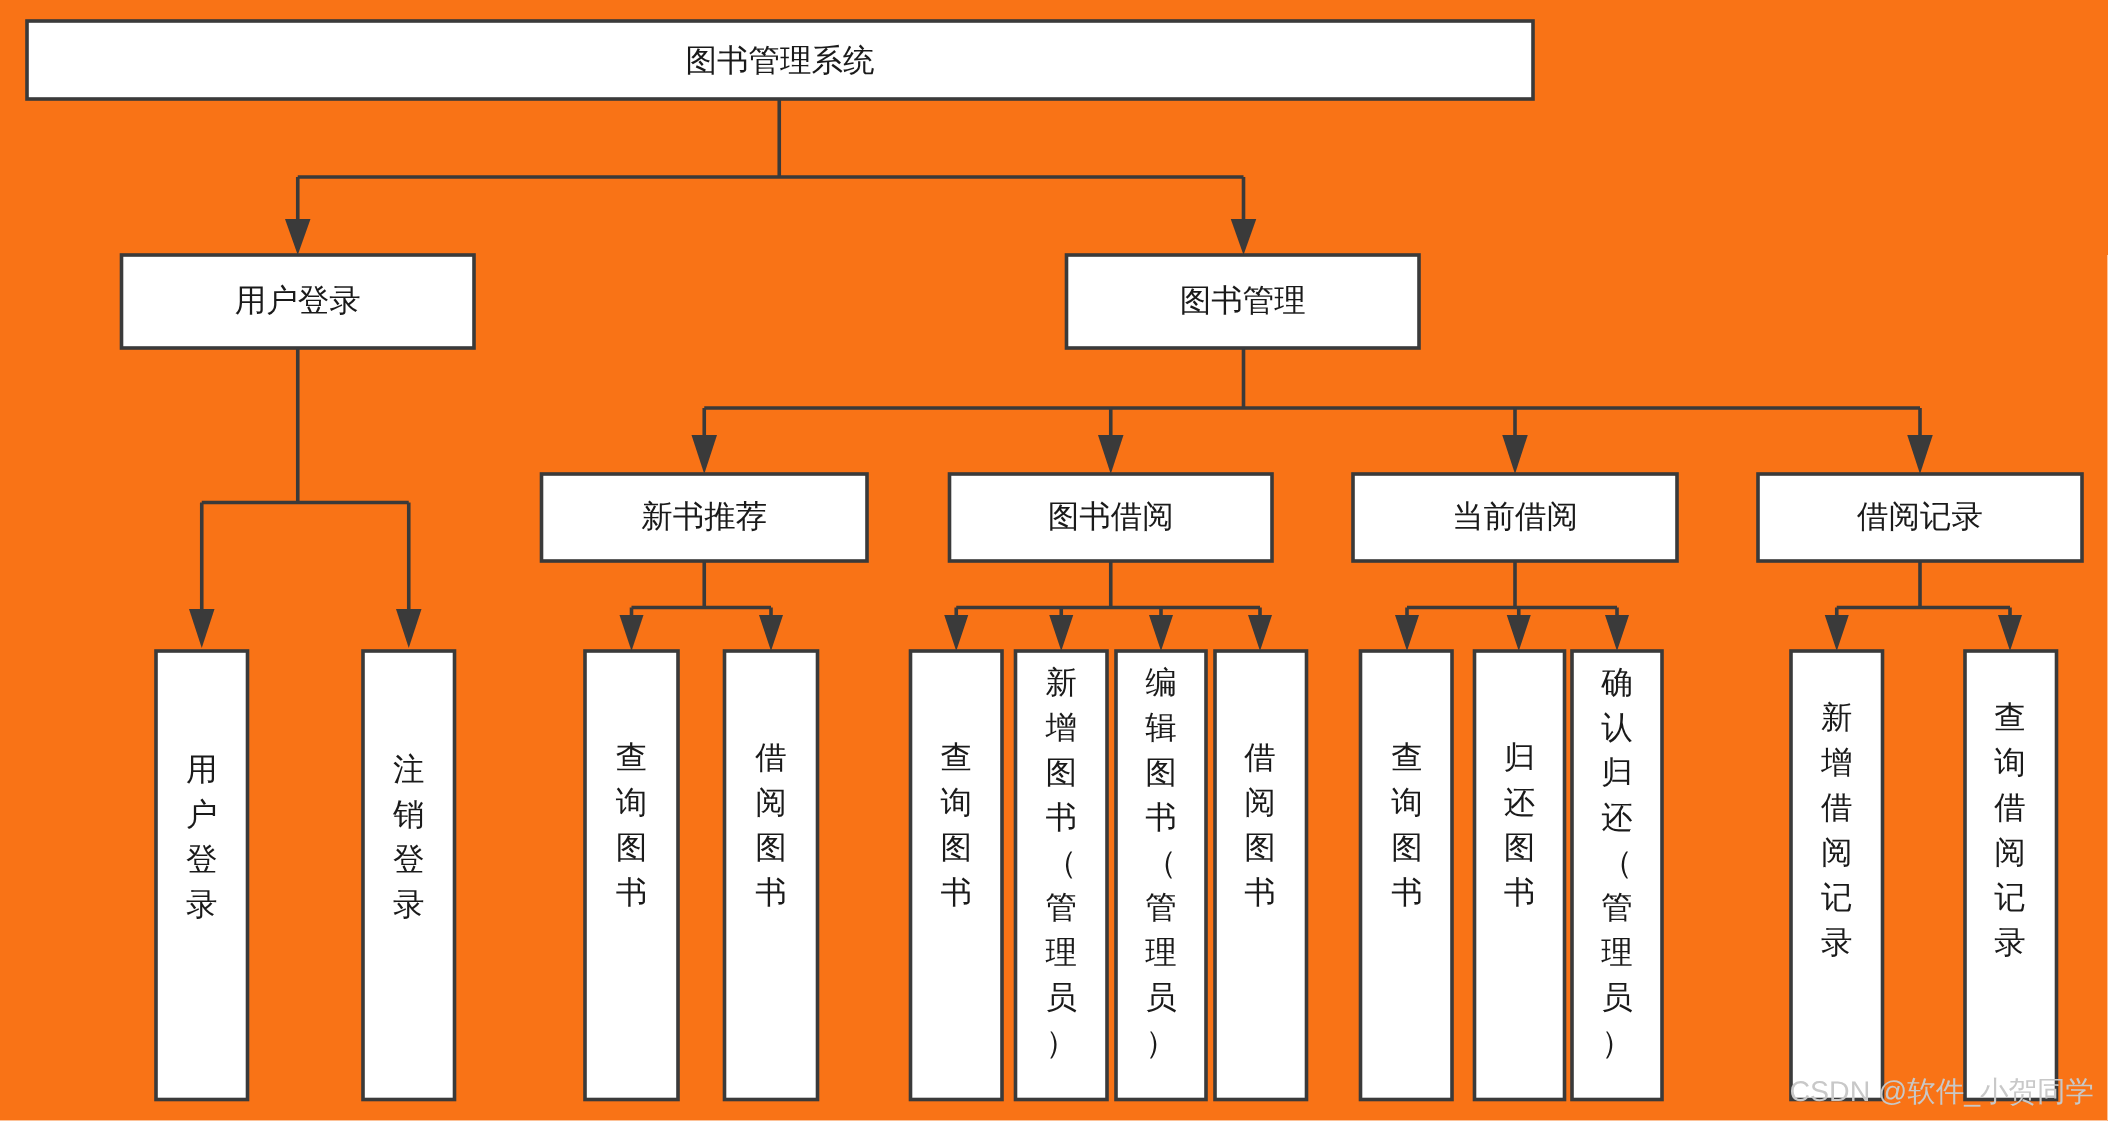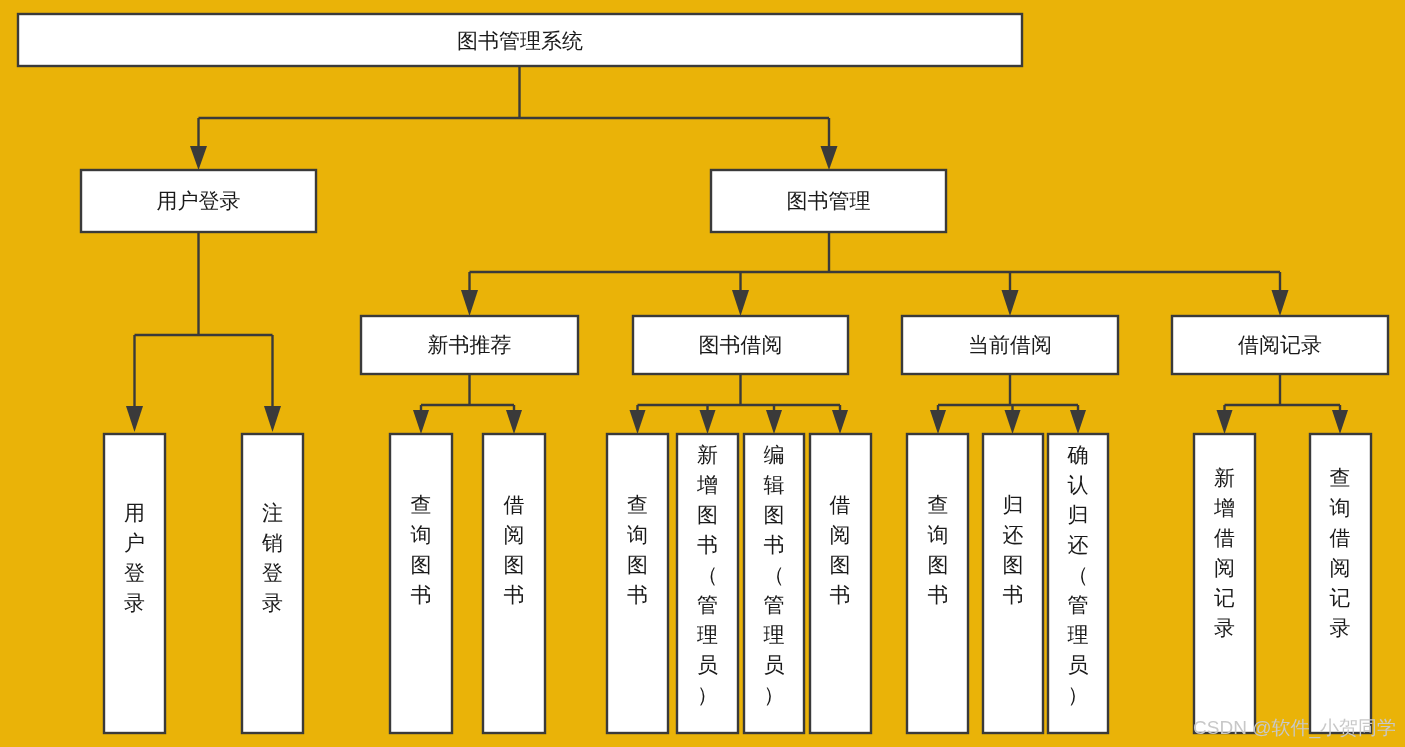--- a/index.html
+++ b/index.html
@@ -8,21 +8,21 @@
     padding: 0;
     background: #ffffff;
   }
   body {
     font-family: "Liberation Sans", "DejaVu Sans", sans-serif;
   }
   #diagram-root {
     position: relative;
     width: 1405px;
     height: 747px;
-    background: #eab308;
+    background: #f97316;
     overflow: hidden;
   }
   #diagram-svg {
     position: absolute;
     left: 0;
     top: 0;
     width: 1405px;
     height: 747px;
     display: block;
   }

